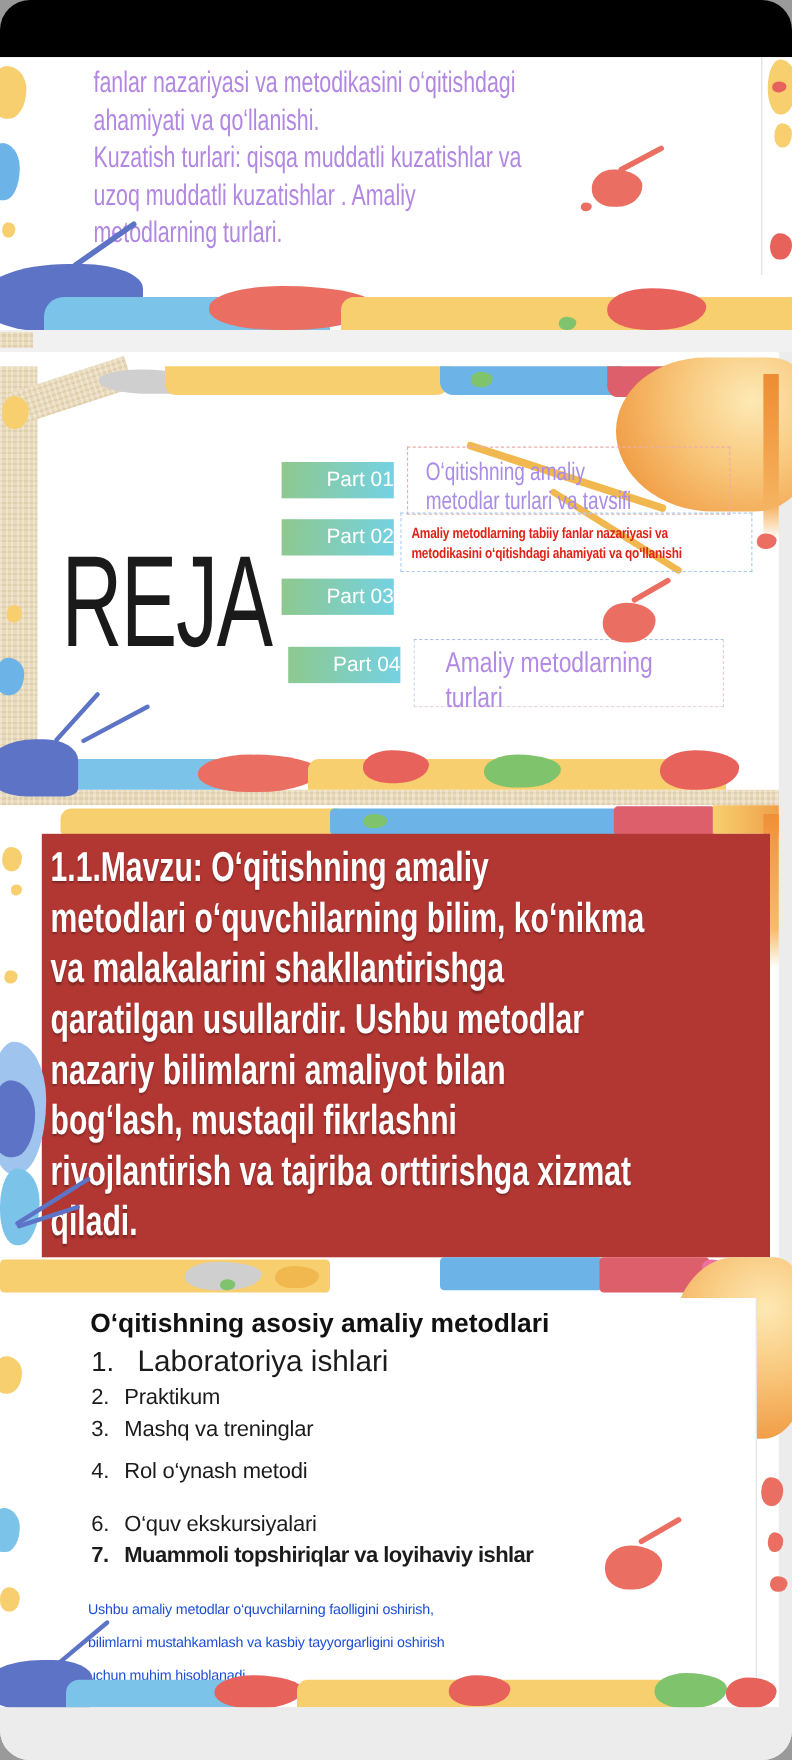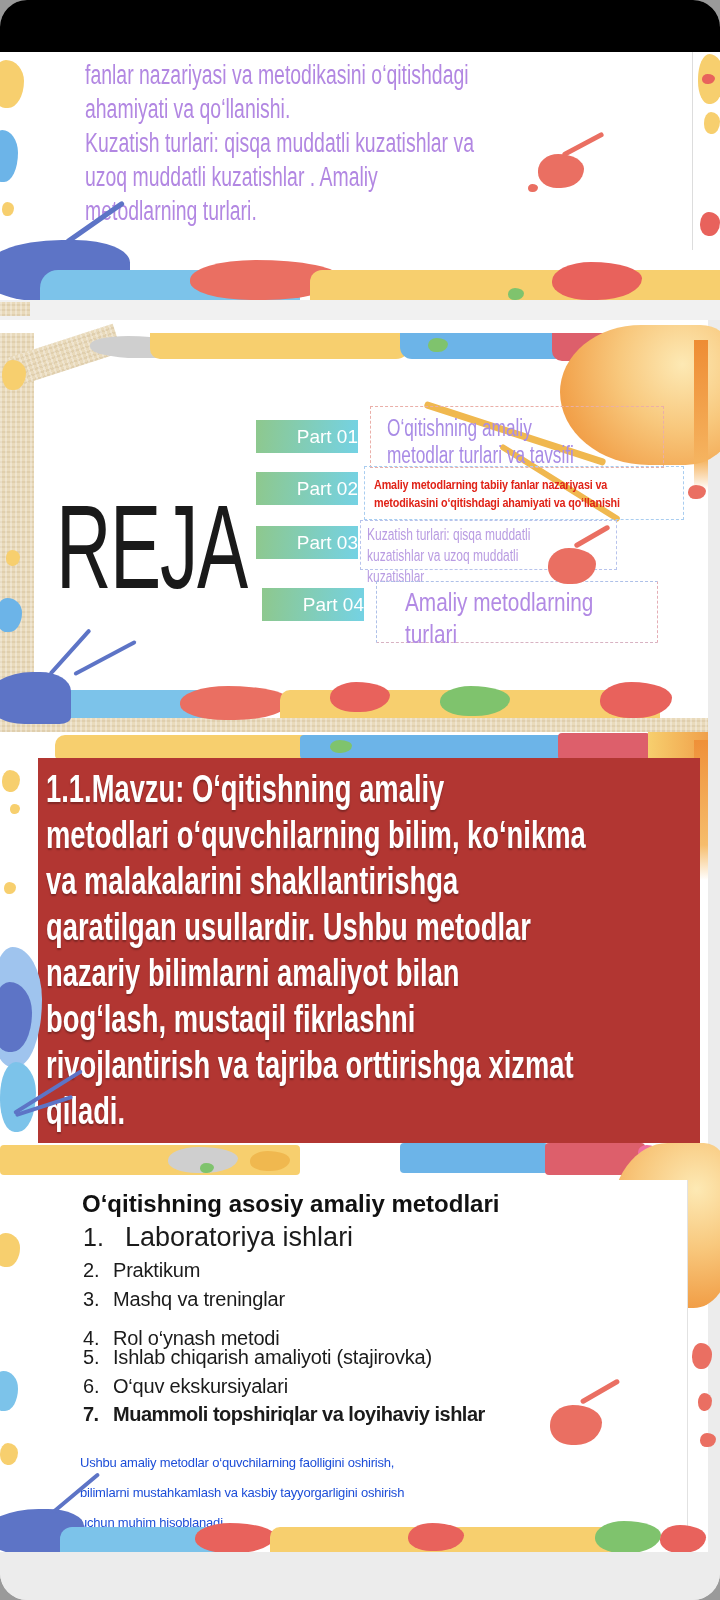--- a/index.html
+++ b/index.html
@@ -140,24 +140,20 @@
     <div class="ab partbtn" style="top:268px;left:262px;">Part 04</div>
 
     <div id="box1" class="ab descbox">
       <div class="t ml"><span class="cx cx75 ml">O‘qitishning amaliy
 metodlar turlari va tavsifi</span></div>
     </div>
     <div id="box2" class="ab descbox">
       <div class="t ml"><span class="cx cx80 ml">Amaliy metodlarning tabiiy fanlar nazariyasi  va
 metodikasini o‘qitishdagi ahamiyati va qo‘llanishi</span></div>
     </div>
-    <div id="box3" class="ab descbox">
-      <div class="t ml"><span class="cx cx75 ml">Kuzatish turlari: qisqa muddatli
-kuzatishlar va uzoq muddatli kuzatishlar</span></div>
-    </div>
     <div id="box4" class="ab descbox">
       <div class="t ml"><span class="cx cx80 ml">Amaliy metodlarning
 turlari</span></div>
     </div>
 
     <div class="ab blob c-coral" style="left:548px;top:228px;width:48px;height:36px;"></div>
     <div class="ab streak c-coral" style="left:572px;top:214px;width:40px;height:5px;transform:rotate(-30deg);"></div>
 
     <div class="ab blob c-yellow" style="left:2px;top:40px;width:24px;height:30px;"></div>
     <div class="ab blob c-yellow" style="left:6px;top:230px;width:14px;height:16px;"></div>
@@ -230,23 +226,20 @@
       </div>
       <div id="item2" class="ab itemrow small-item">
         <span class="num">2.</span><span>Praktikum</span>
       </div>
       <div id="item3" class="ab itemrow small-item">
         <span class="num">3.</span><span>Mashq va treninglar</span>
       </div>
       <div id="item4" class="ab itemrow small-item">
         <span class="num">4.</span><span>Rol o‘ynash metodi</span>
       </div>
-      <div id="item5" class="ab itemrow small-item">
-        <span class="num">5.</span><span>Ishlab chiqarish amaliyoti (stajirovka)</span>
-      </div>
       <div id="item6" class="ab itemrow small-item">
         <span class="num">6.</span><span>O‘quv ekskursiyalari</span>
       </div>
       <div id="item7" class="ab itemrow small-item" style="font-weight:700;letter-spacing:-.5px;">
         <span class="num">7.</span><span>Muammoli topshiriqlar va loyihaviy ishlar</span>
       </div>
       <div id="s4-footer" class="ab ml">Ushbu amaliy metodlar o‘quvchilarning faolligini oshirish,
 bilimlarni mustahkamlash va kasbiy tayyorgarligini oshirish
 uchun muhim hisoblanadi.</div>
     </div>

